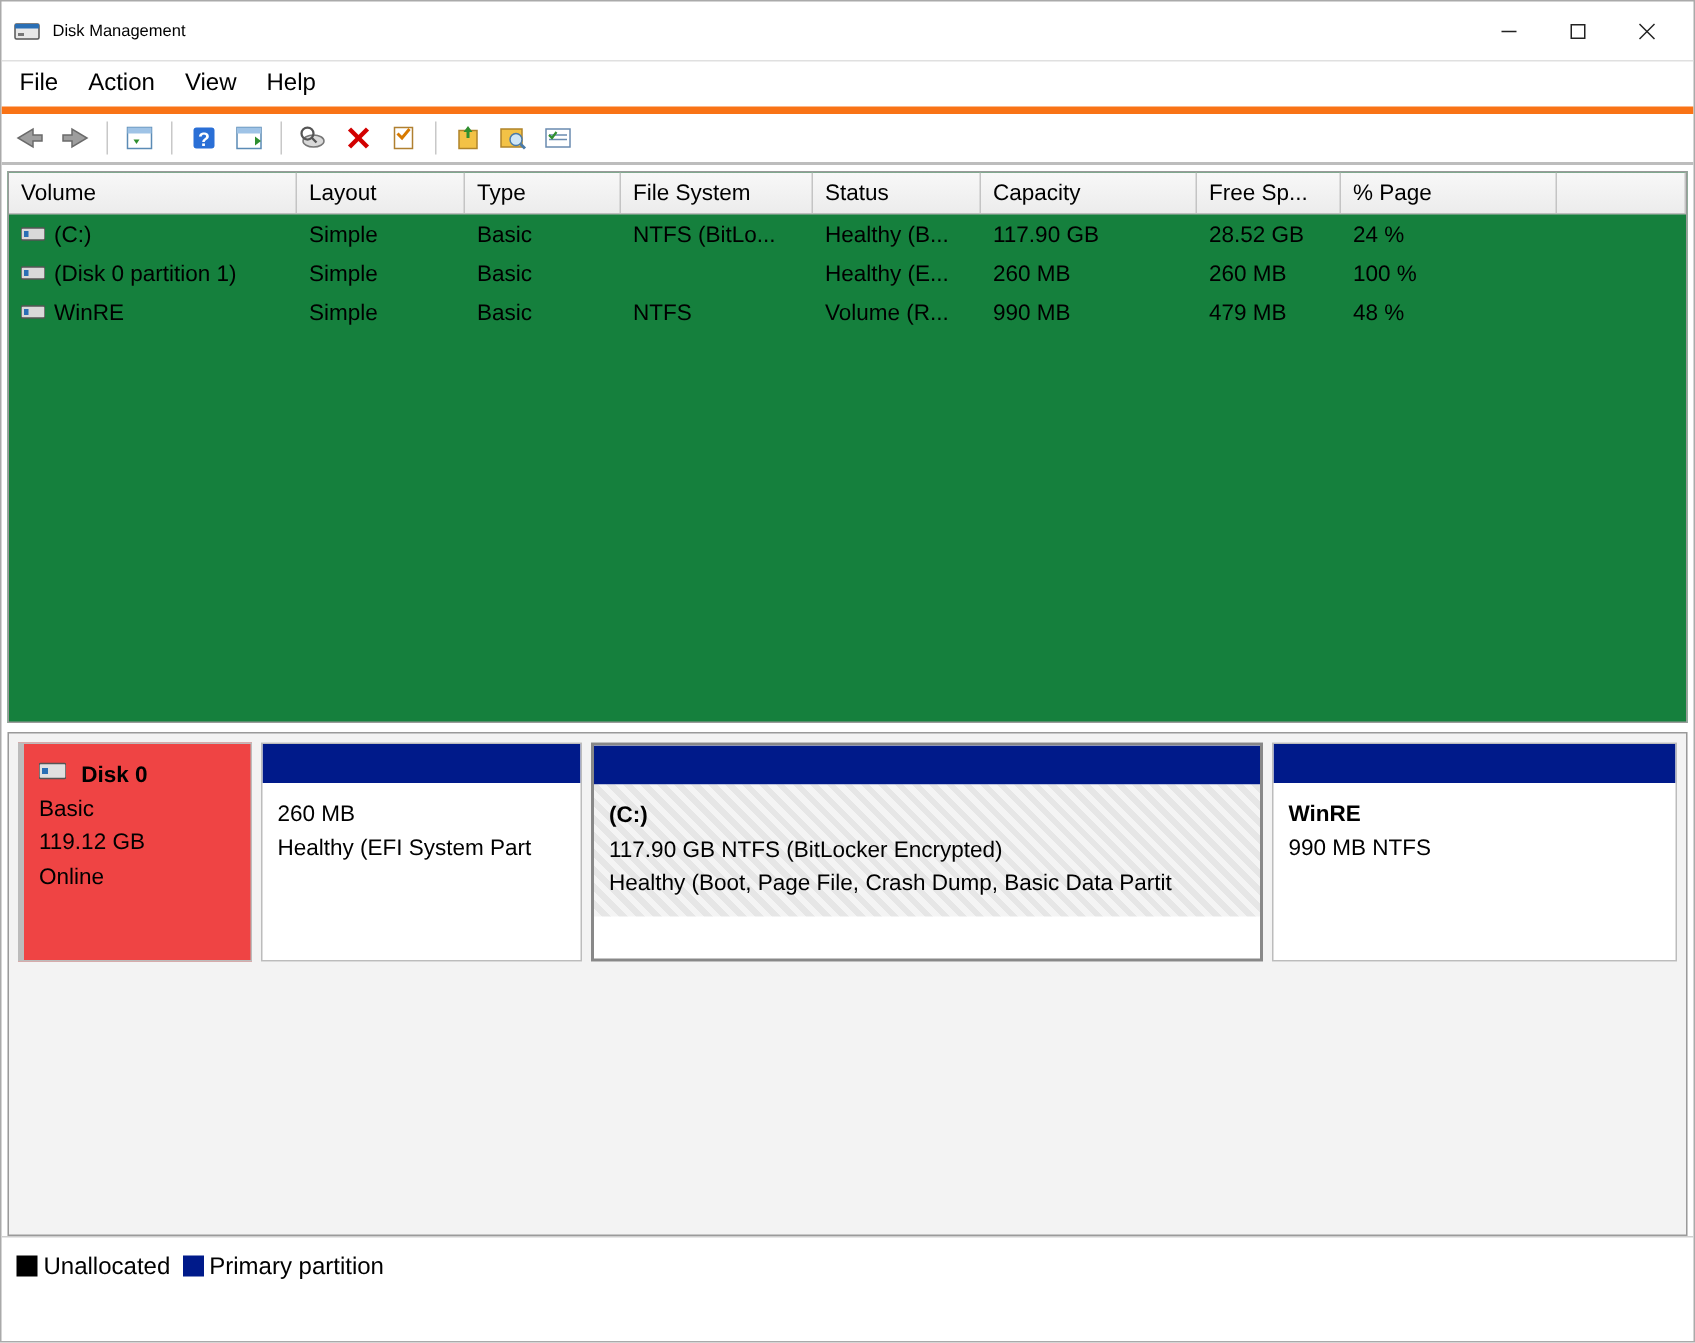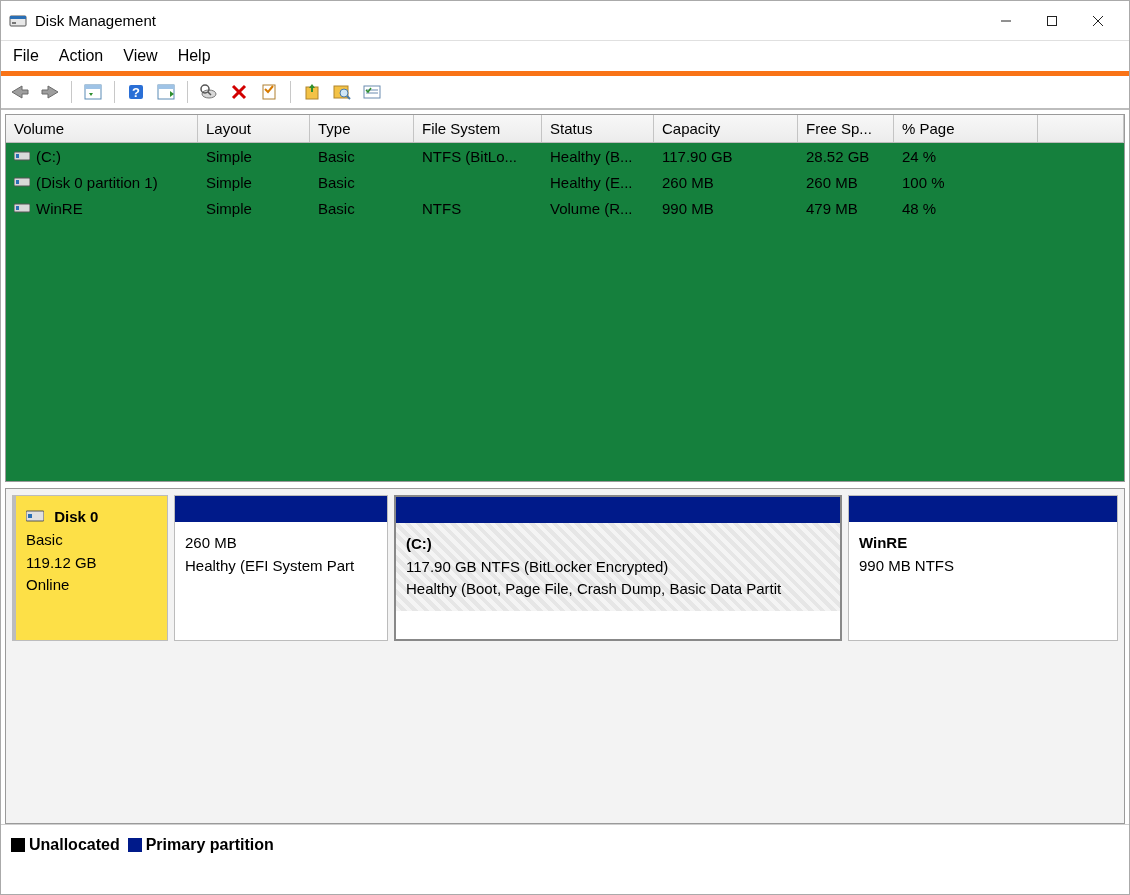--- a/index.html
+++ b/index.html
@@ -21,21 +21,21 @@
     display: flex;
     align-items: center;
     height: 40px;
     padding: 0 8px;
     border-bottom: 1px solid #e0e0e0;
   }
   .titlebar .app-icon {
     width: 18px; height: 18px;
     margin-right: 8px;
   }
-  .titlebar .title { flex: 0 0 auto; font-size: 15px; }
+  .titlebar .title { flex: 0 0 auto; font-size: 11px; }
   .titlebar .spacer { flex: 1; }
   .win-controls { display: flex; }
   .win-btn {
     width: 46px; height: 32px;
     display: flex; align-items: center; justify-content: center;
     font-family: "Segoe UI Symbol", sans-serif;
   }
   .win-btn svg { stroke: #222; stroke-width: 1; fill: none; }
   
   .menubar {
@@ -113,21 +113,21 @@
     height: 336px;
   }
   .disk-row {
     display: flex;
     padding: 6px;
     gap: 6px;
     height: 158px;
   }
   .disk-info {
     width: 156px;
-    background: #fde047;
+    background: #ef4444;
     border: 1px solid #bcbcbc;
     border-left: 4px solid #bcbcbc;
     padding: 10px 10px;
     font-size: 15px;
     line-height: 1.5;
   }
   .disk-info .disk-name { font-weight: 600; }
   .disk-info .disk-icon { display:inline-block; vertical-align:middle; margin-right:6px; }
   .part-container {
     flex: 1;
@@ -161,21 +161,20 @@
   .part .title { font-weight: 600; }
   
   .legend {
     display: flex;
     align-items: center;
     gap: 8px;
     padding: 6px 10px;
     border-top: 1px solid #cfcfcf;
     font-size: 16px;
     height: 40px;
-    font-weight: bold;
   }
   .swatch { width: 14px; height: 14px; display:inline-block; margin-right:4px; vertical-align:middle; }
   .swatch.black { background:#000; }
   .swatch.navy { background:#001a8a; }
 </style>
 </head>
 <body>
 
 <div class="titlebar">
   <span class="app-icon">

